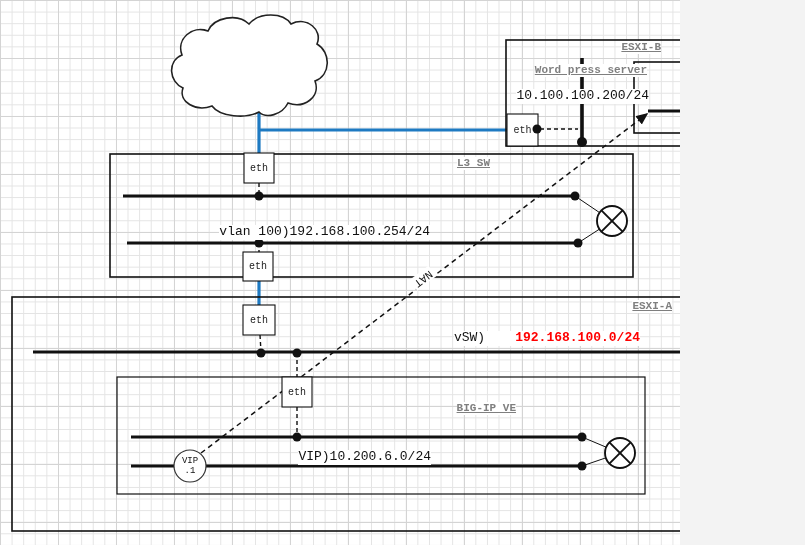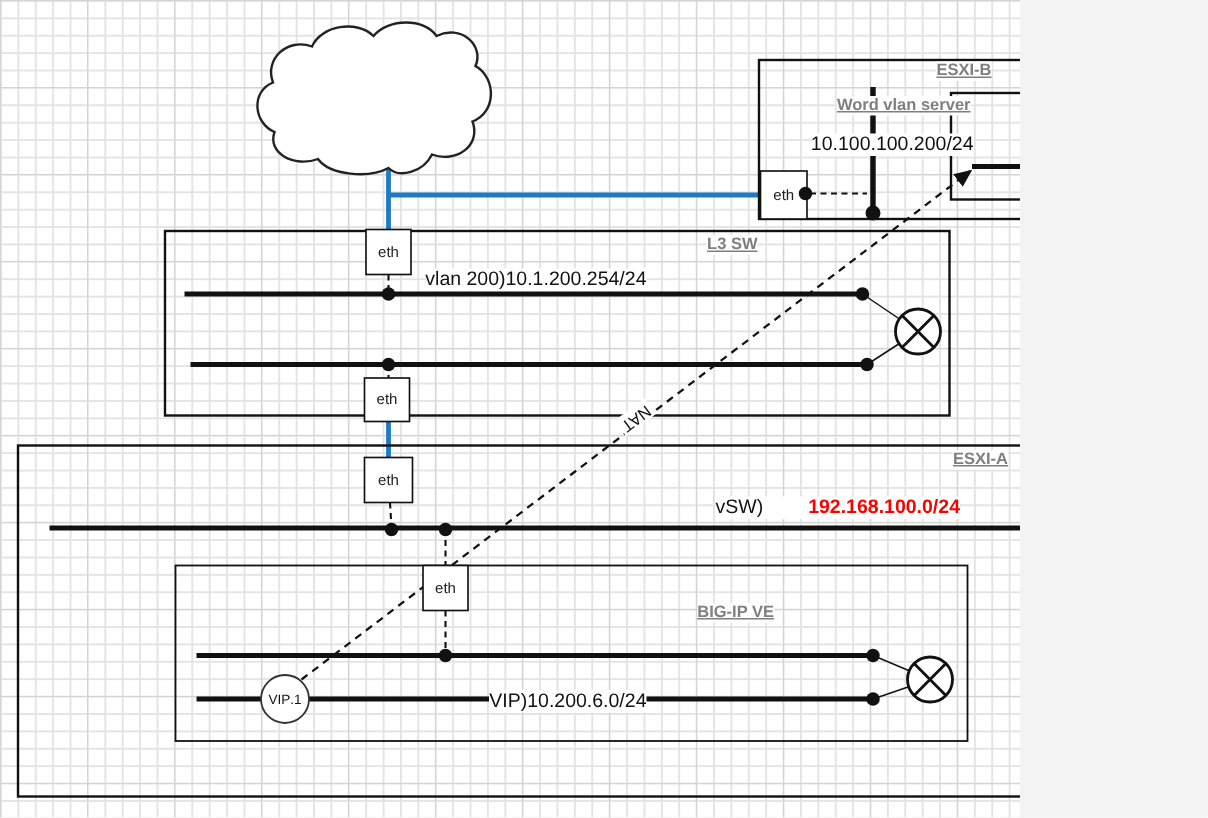--- a/index.html
+++ b/index.html
@@ -1,33 +1,33 @@
 <!DOCTYPE html>
 <html style="--link-blue: #1e7ac2; --alert-red: #ff0000; --box-label-gray: #7f7f7f; --line-black: #111111;"><head>
 <meta charset="utf-8">
 <style>
   html,body{margin:0;padding:0;background:#f3f3f3;}
   .canvas{
     position:relative;width:680px;height:545px;overflow:hidden;
-    font-family:Liberation Sans, sans-serif;
+    font-family:Liberation Mono, monospace;
     background-color:#ffffff;
     background-image:
       linear-gradient(to right, #d4d4d4 1px, transparent 1px),
       linear-gradient(to bottom, #d4d4d4 1px, transparent 1px),
       linear-gradient(to right, #e4e4e4 1px, transparent 1px),
       linear-gradient(to bottom, #e4e4e4 1px, transparent 1px);
     background-size:58px 58px,58px 58px,11.6px 11.6px,11.6px 11.6px;
   }
   svg.layer{position:absolute;left:0;top:0;}
   .lbl{position:absolute;white-space:nowrap;background:#fff;line-height:1.15;}
   .boxtitle{font-size:11px;font-weight:600;color:var(--box-label-gray,#7f7f7f);text-decoration:underline;}
   .iptext{font-size:13px;color:#111;}
   .nat{font-size:11px;color:#111;transform:rotate(143deg);padding:0 2px;}
   .ethlbl{position:absolute;font-size:10px;color:#222;display:flex;align-items:center;justify-content:center;background:transparent;}
-  .viptext{position:absolute;left:174px;top:451px;width:32px;height:30px;display:flex;flex-direction:row;align-items:center;justify-content:center;font-size:9px;color:#111;line-height:1.15;}
+  .viptext{position:absolute;left:174px;top:451px;width:32px;height:30px;display:flex;flex-direction:column;align-items:center;justify-content:center;font-size:9px;color:#111;line-height:1.15;}
   .vsw-red{color:var(--alert-red,#ff0000);font-weight:700;padding-left:30px;}
   .stroke{stroke:var(--line-black,#111);}
   .thick{stroke:var(--line-black,#111);stroke-width:3.2;}
   .boxline{fill:none;stroke:var(--line-black,#111);stroke-width:1.6;}
   .thinbox{fill:#fff;stroke:var(--line-black,#111);stroke-width:1.1;}
   .dash{stroke:var(--line-black,#111);stroke-width:1.4;stroke-dasharray:4 3;fill:none;}
   .natline{stroke:var(--line-black,#111);stroke-width:1.5;stroke-dasharray:5 4;fill:none;}
   .conn{stroke:var(--line-black,#111);stroke-width:1;}
   .blue{stroke:var(--link-blue,#1e7ac2);stroke-width:3.2;fill:none;}
 </style>
@@ -107,29 +107,29 @@
       <circle cx="261" cy="353" r="4.5"></circle>
       <circle cx="297" cy="353" r="4.5"></circle>
       <circle cx="770" cy="352" r="4.5"></circle>
       <circle cx="297" cy="437" r="4.5"></circle>
       <circle cx="582" cy="437" r="4.5"></circle>
       <circle cx="582" cy="466" r="4.5"></circle>
     </g>
   </svg>
 
   <div class="lbl boxtitle" style="right:19px;top:41px;">ESXI-B</div>
-  <div class="lbl boxtitle" style="right:33px;top:64px;">Word vlan server</div>
-  <div class="lbl boxtitle" style="right:175px;top:157px;">L3 SW</div>
+  <div class="lbl boxtitle" style="right:33px;top:64px;">Word press server</div>
+  <div class="lbl boxtitle" style="right:190px;top:157px;">L3 SW</div>
   <div class="lbl boxtitle" style="right:8px;top:300px;">ESXI-A</div>
   <div class="lbl boxtitle" style="right:164px;top:402px;">BIG-IP VE</div>
 
   <div class="lbl iptext" style="right:31px;top:89px;">10.100.100.200/24</div>
-  <div class="lbl iptext" style="right:249px;top:179px;">vlan 200)10.1.200.254/24</div>
+  <div class="lbl iptext" style="right:250px;top:225px;">vlan 100)192.168.100.254/24</div>
   <div class="lbl iptext" style="right:40px;top:331px;"><span>vSW)</span><span class="vsw-red">192.168.100.0/24</span></div>
-  <div class="lbl iptext" style="right:249px;top:460px;">VIP)10.200.6.0/24</div>
+  <div class="lbl iptext" style="right:249px;top:450px;">VIP)10.200.6.0/24</div>
 
   <div class="lbl nat" style="left:411px;top:272px;">NAT</div>
 
   <div class="ethlbl" style="left:507px;top:114px;width:31px;height:32px;">eth</div>
   <div class="ethlbl" style="left:244px;top:153px;width:30px;height:30px;">eth</div>
   <div class="ethlbl" style="left:243px;top:252px;width:30px;height:29px;">eth</div>
   <div class="ethlbl" style="left:243px;top:305px;width:32px;height:30px;">eth</div>
   <div class="ethlbl" style="left:282px;top:377px;width:30px;height:30px;">eth</div>
 
   <div class="viptext">

